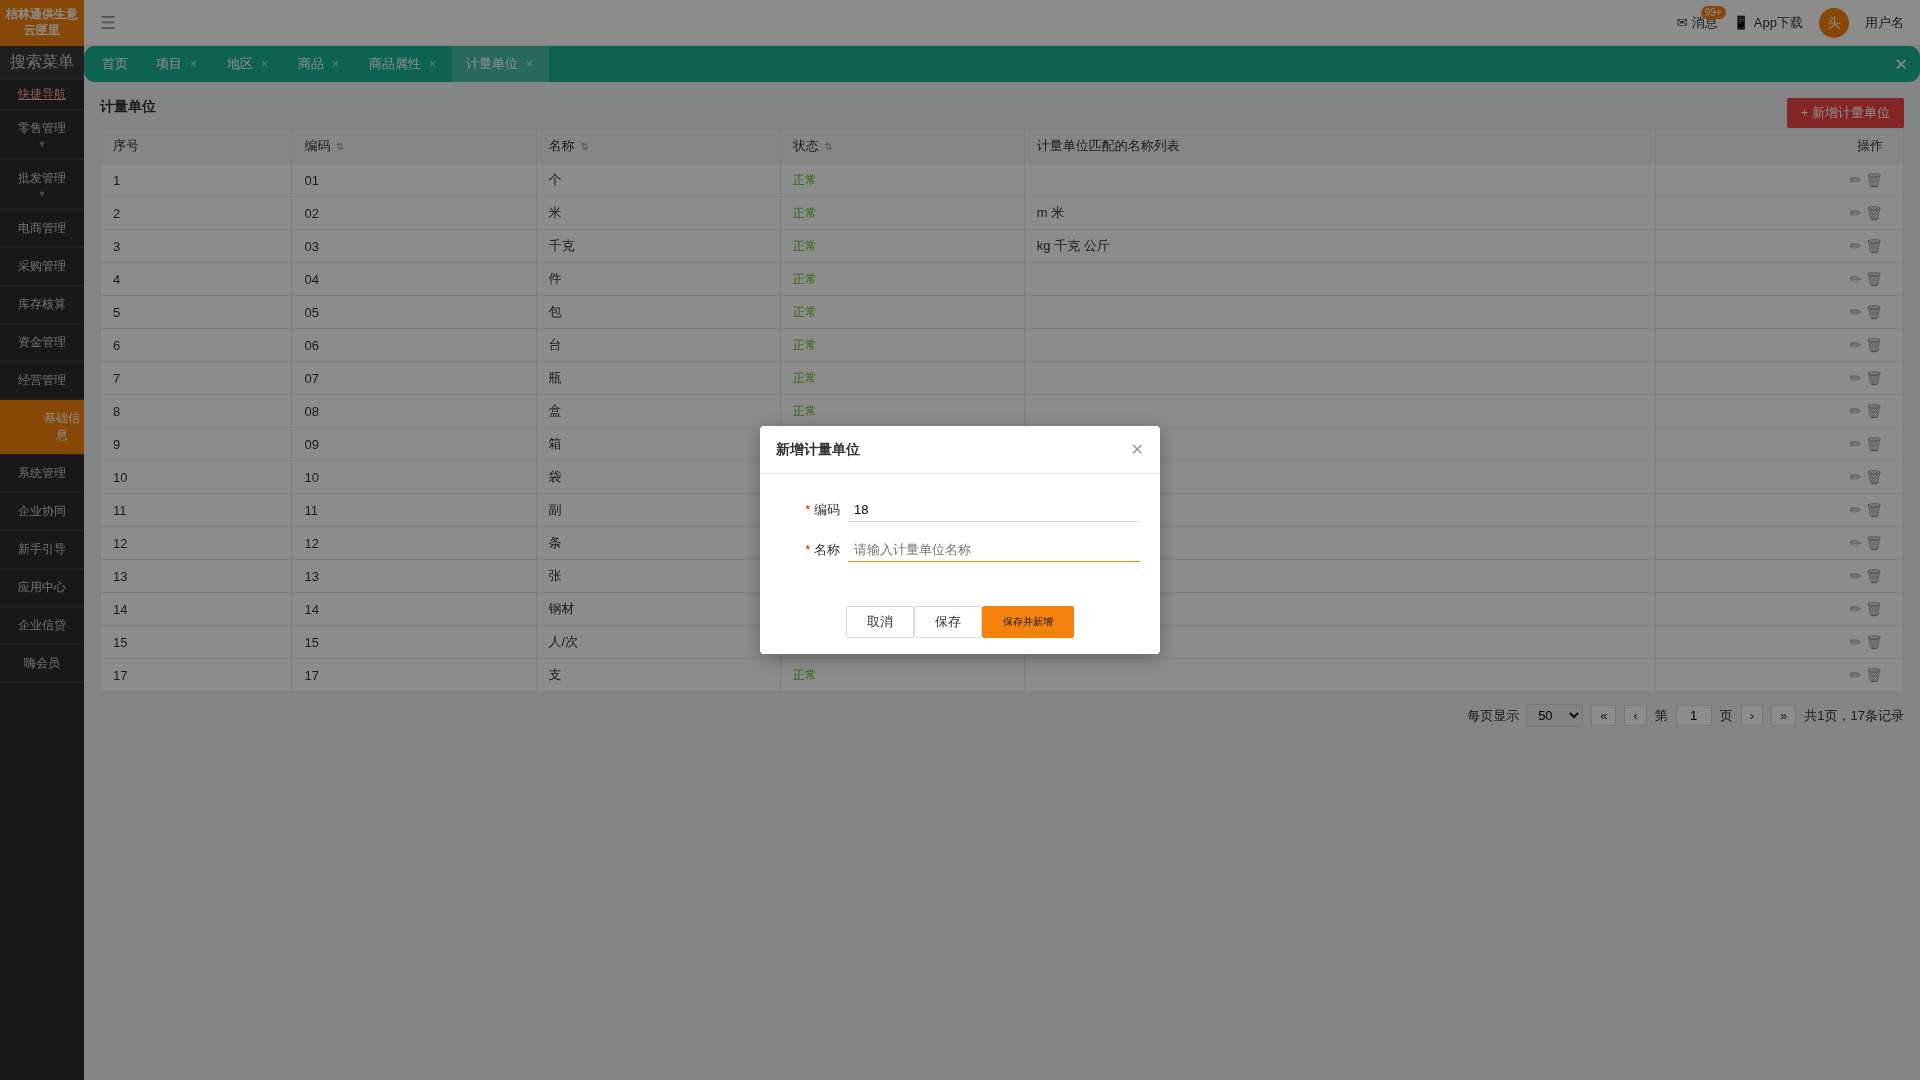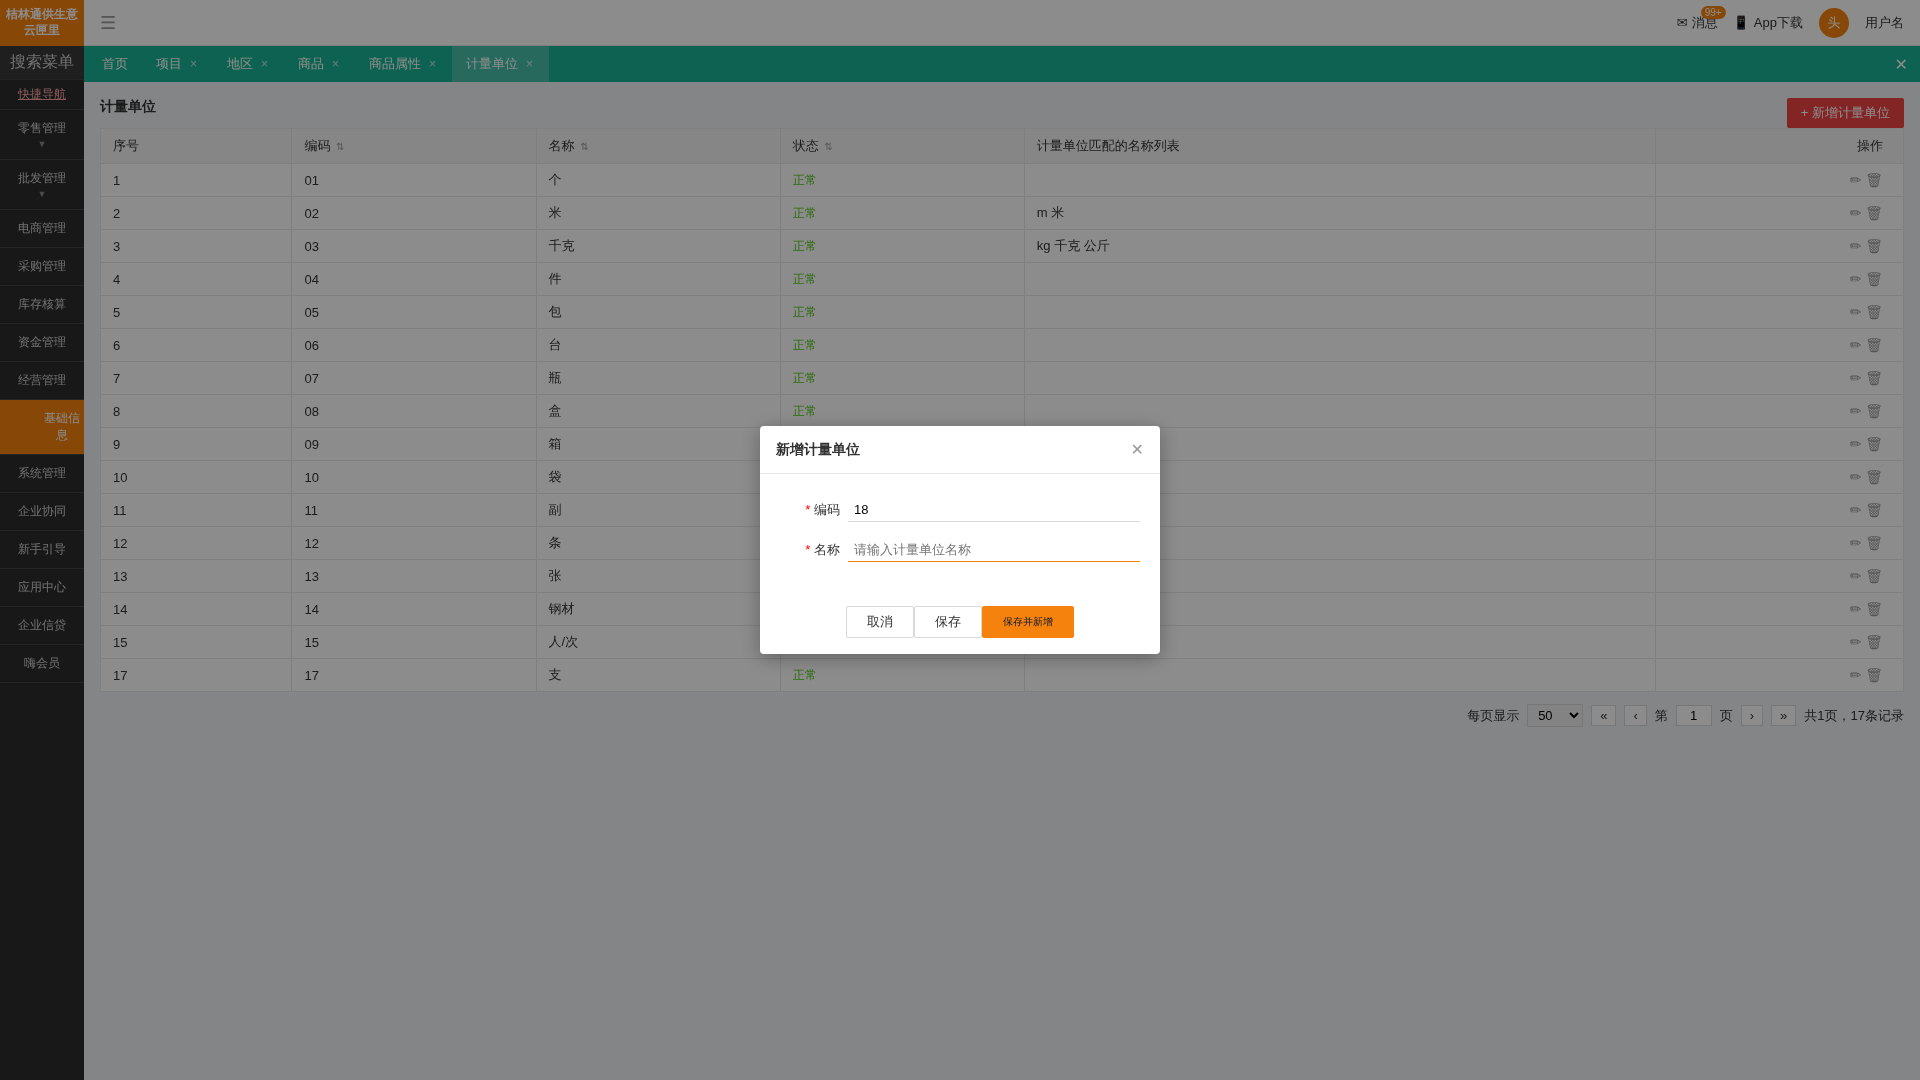--- a/index.html
+++ b/index.html
@@ -86,20 +86,21 @@
     .topbar-avatar { width: 30px; height: 30px; background: #f5820d; border-radius: 50%; display: flex; align-items: center; justify-content: center; color: white; font-size: 13px; cursor: pointer; }
 
     
     .tabbar {
       background: #1ab394;
       display: flex;
       align-items: center;
       height: 36px;
       flex-shrink: 0;
       padding: 0 4px;
+      border-radius: 11px;
     }
     .tab {
       padding: 0 14px;
       height: 36px;
       display: flex;
       align-items: center;
       gap: 6px;
       color: white;
       font-size: 13px;
       cursor: pointer;

